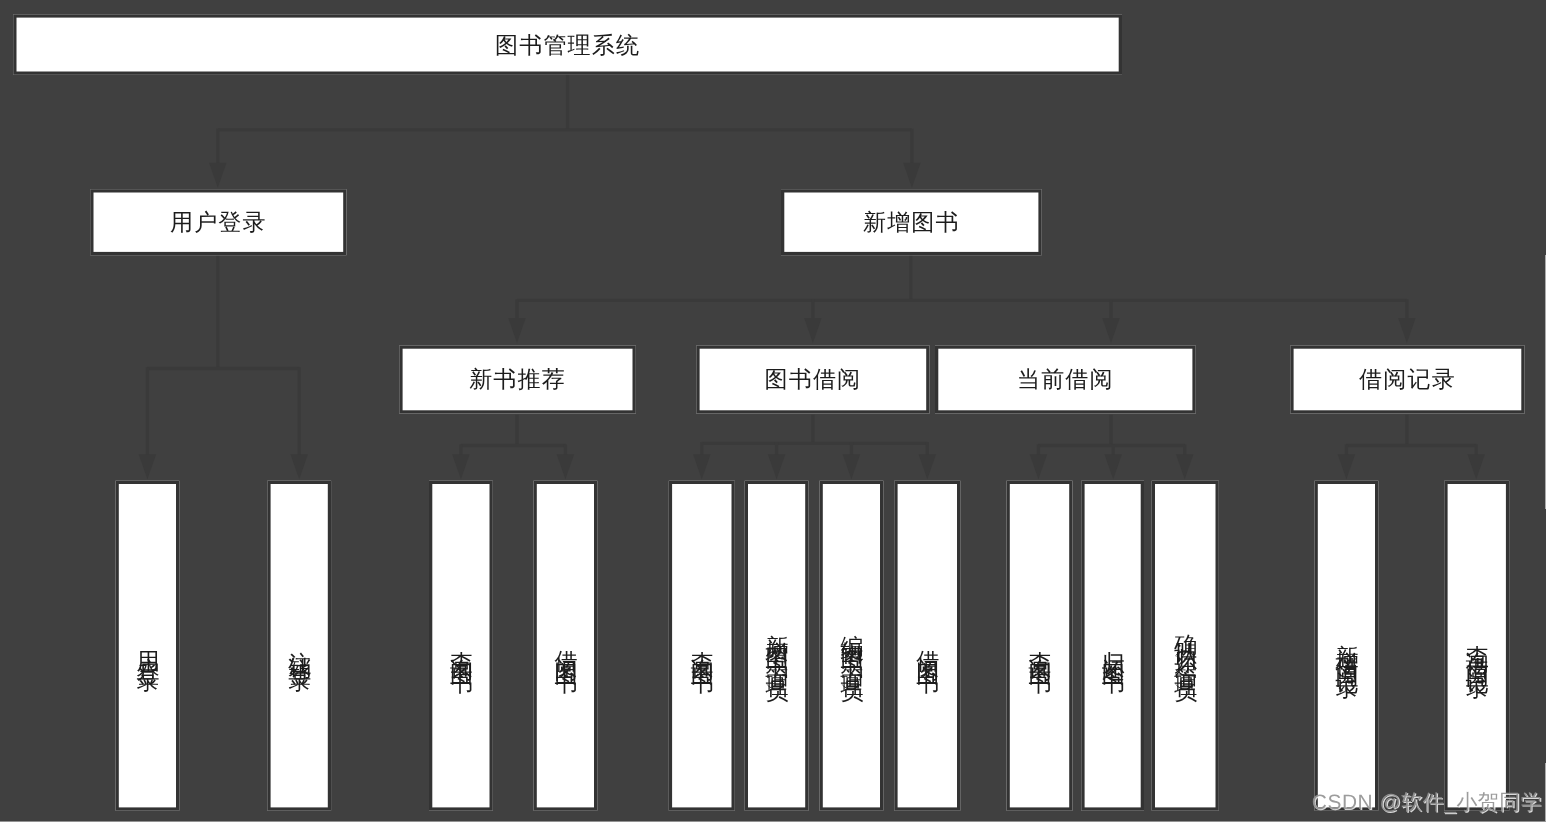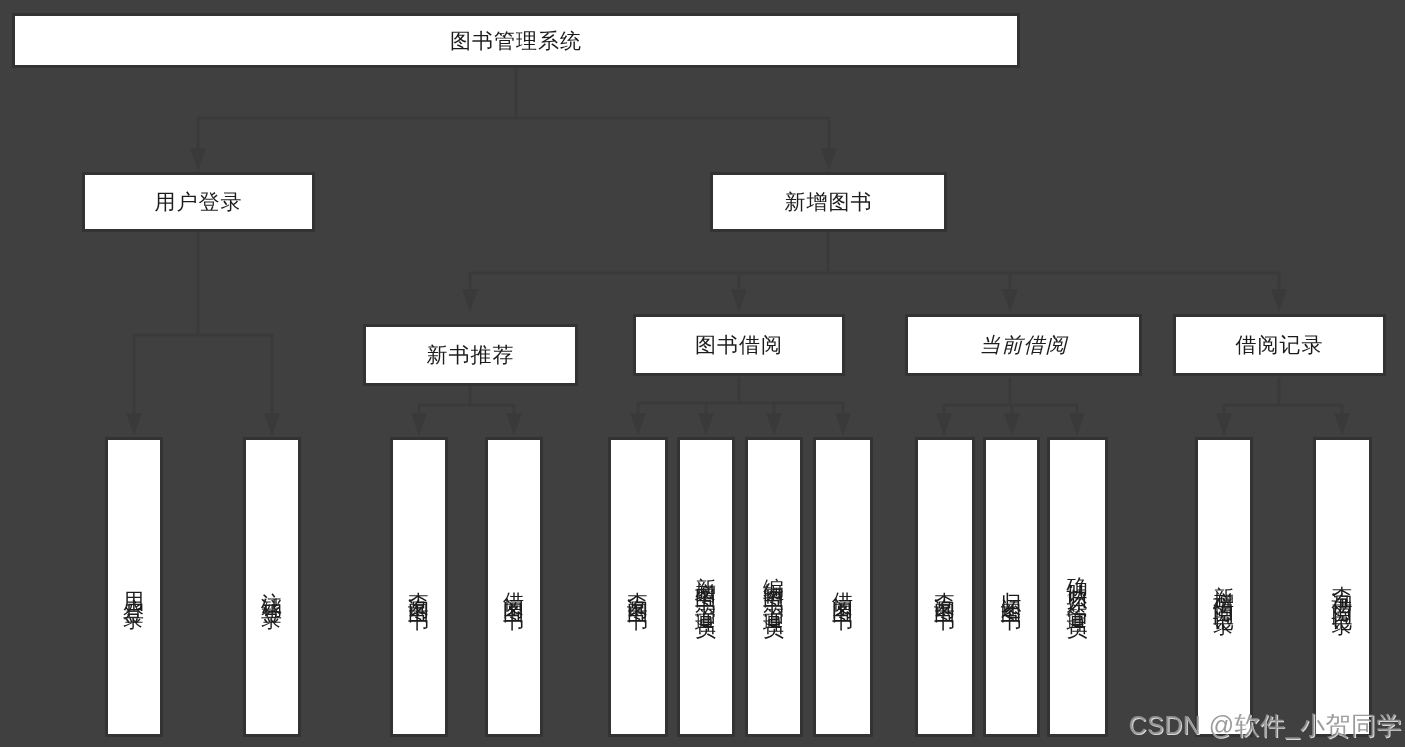--- a/index.html
+++ b/index.html
@@ -45,21 +45,21 @@
     line-height: 1;
     font-size: 21px;
   }
   .watermark {
     position: absolute;
     right: 3px;
     bottom: 5px;
     z-index: 2;
     color: rgba(148, 148, 148, 0.92);
     text-shadow: 1px 1px 0 rgba(255,255,255,0.8);
-    font-size: 25px;
+    font-size: 19px;
     letter-spacing: 0.5px;
   }
 </style>
 </head>
 <body>
 
 <div class="canvas">
 
   <svg class="connectors" width="1405" height="747" viewBox="0 0 1405 747">
     <g stroke="#3a3a3a" stroke-width="3" fill="none" stroke-linejoin="miter">
@@ -138,27 +138,27 @@
     <span>图书管理系统</span>
   </div>
 
   <div class="node" style="left:82px; top:172px; width:233px; height:60px;">
     <span>用户登录</span>
   </div>
   <div class="node" style="left:710px; top:172px; width:237px; height:60px;">
     <span>新增图书</span>
   </div>
 
-  <div class="node" style="left:363px; top:324px; width:215px; height:62px;align-items:center;">
+  <div class="node" style="left:363px; top:314px; width:215px; height:62px;align-items:center;">
     <span>新书推荐</span>
   </div>
   <div class="node" style="left:633px; top:314px; width:212px; height:62px;font-family:Liberation Mono, monospace;">
     <span>图书借阅</span>
   </div>
-  <div class="node" style="left:905px; top:314px; width:237px; height:62px;font-style:italic;">
+  <div class="node" style="left:850px; top:314px; width:237px; height:62px;">
     <span>当前借阅</span>
   </div>
   <div class="node" style="left:1173px; top:314px; width:213px; height:62px;text-align:center;">
     <span>借阅记录</span>
   </div>
 
   <div class="node vtext" style="left:105px; top:437px; width:58px; height:300px;">
     <span>用户登录</span>
   </div>
   <div class="node vtext" style="left:243px; top:437px; width:58px; height:300px;">

